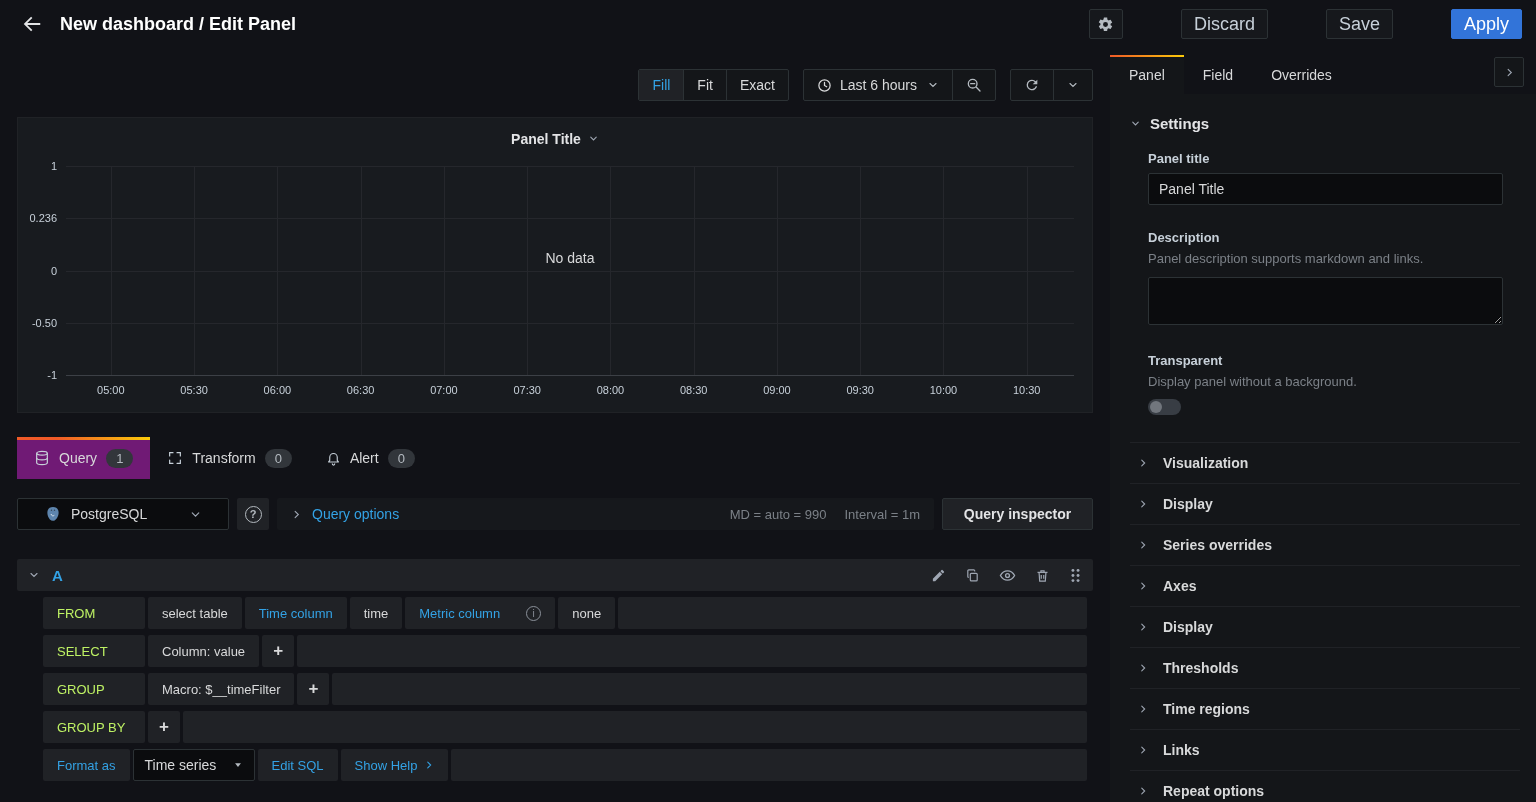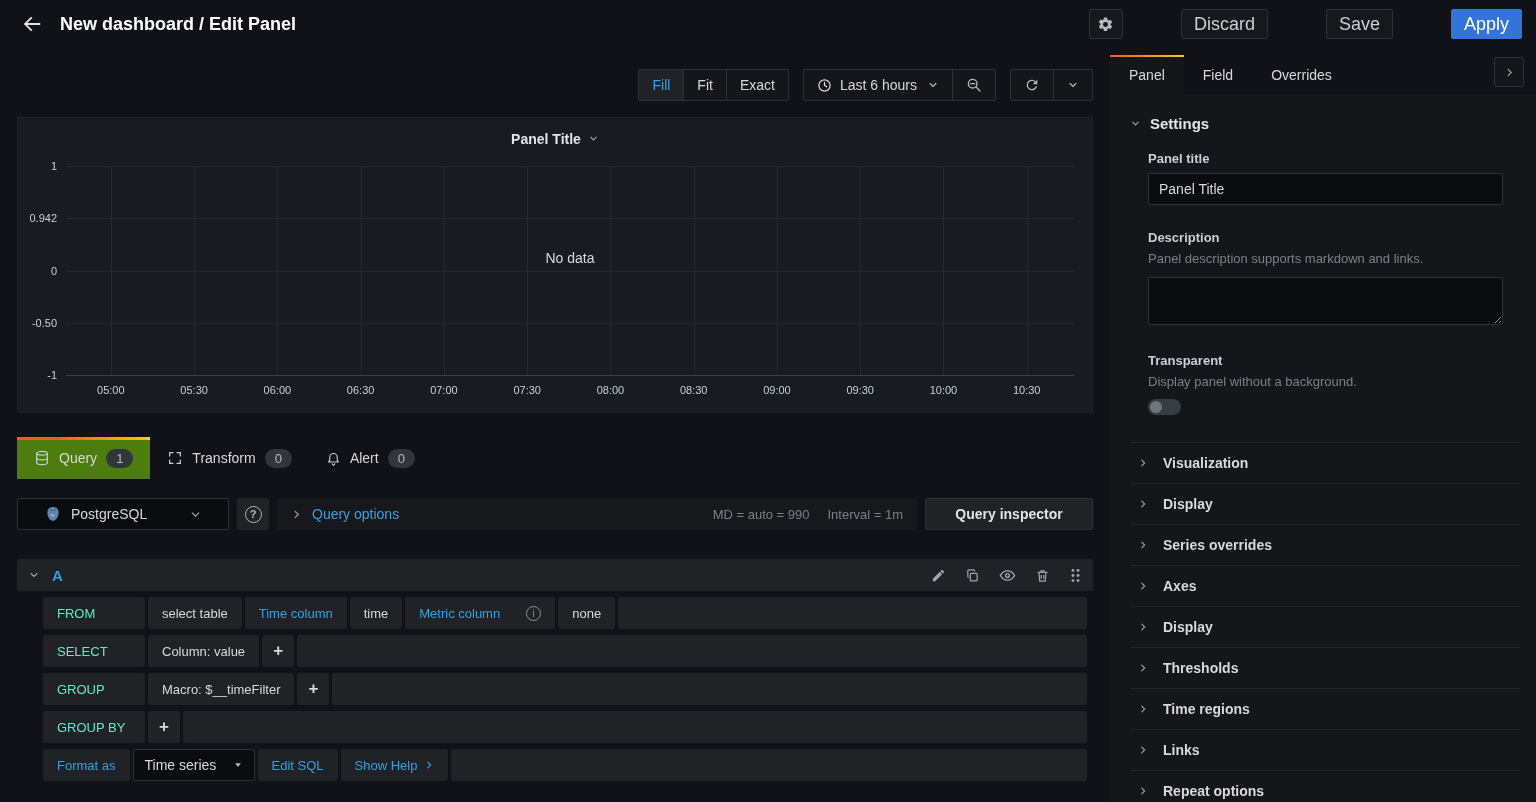--- a/index.html
+++ b/index.html
@@ -44,47 +44,47 @@
   .hgrid { position:absolute; left:0; right:0; height:1px; background:#25272c; }
   .hgrid.baseline { background:#3c4046; }
   .vgrid { position:absolute; top:0; bottom:0; width:1px; background:#25272c; }
   .ylabel { position:absolute; right:calc(100% + 9px); transform:translateY(-50%); font-size:11px; color:#c7d0d9; white-space:nowrap; }
   .xlabel { position:absolute; top:calc(100% + 9px); transform:translateX(-50%); font-size:11px; color:#c7d0d9; white-space:nowrap; }
   .no-data { position:absolute; left:50%; top:44%; transform:translate(-50%,-50%); font-size:14px; font-weight:500; color:#d8d9da; }
 
   
   .qtabs { display:flex; margin-top:24px; flex:0 0 auto; align-items:flex-end; }
   .qtab { display:flex; align-items:center; gap:9px; padding:0 17px; height:42px; cursor:pointer; position:relative; color:#d8d9da; font-weight:500; }
-  .qtab.active { background:#4d7c0f; }
+  .qtab.active { background:#701a75; }
   .qtab.active::before { content:''; position:absolute; top:0; left:0; right:0; height:3px;
     background:linear-gradient(90deg,#f05a28 30%,#fbca0a 99%); }
   .count-badge { background:#32363b; color:#b4bac0; border-radius:11px; padding:2px 10px; font-size:13px; font-weight:400; }
 
   
   .query-editor { flex:1; padding-top:19px; display:flex; flex-direction:column; min-height:0; }
   .ds-row { display:flex; gap:8px; height:32px; flex:0 0 auto; }
   .ds-select { width:212px; background:#0b0c0e; border:1px solid #2c3235; border-radius:2px; display:flex; align-items:center; gap:9px; padding:0 26px; cursor:pointer; }
   .ds-name { font-size:14px; color:#d8d9da; font-weight:500; }
   .ds-select .small-chev { margin-left:auto; }
   .icon-btn32 { width:32px; height:32px; background:#202226; border-radius:2px; display:flex; align-items:center; justify-content:center; cursor:pointer; }
   .circle-glyph { width:17px; height:17px; border:1.5px solid #b4bac0; border-radius:50%; display:flex; align-items:center; justify-content:center; font-size:11px; font-weight:700; color:#b4bac0; }
   .qo-bar { flex:1; background:#16181c; border-radius:2px; display:flex; align-items:center; gap:10px; padding:0 14px; min-width:0; }
   .qo-label { color:#33a2e5; font-size:14px; font-weight:500; cursor:pointer; }
   .qo-meta { margin-left:auto; display:flex; gap:18px; color:#7b8087; font-size:13px; }
-  .inspector-btn { width:168px; background:#202226; border:1px solid #2c3235; border-radius:2px; display:flex; align-items:center; justify-content:center; font-weight:600; font-size:14px; color:#e3e4e6; cursor:pointer; }
+  .inspector-btn { width:151px; background:#202226; border:1px solid #2c3235; border-radius:2px; display:flex; align-items:center; justify-content:center; font-weight:600; font-size:14px; color:#e3e4e6; cursor:pointer; }
 
   .query-card { margin-top:29px; }
   .qheader { height:32px; background:#202226; border-radius:2px; display:flex; align-items:center; gap:12px; padding:0 11px; }
   .qref { color:#33a2e5; font-size:15px; font-weight:600; cursor:pointer; }
   .qactions { margin-left:auto; display:flex; align-items:center; gap:19px; }
   .qactions .act { cursor:pointer; display:flex; align-items:center; }
 
   .qrow { display:flex; gap:3px; margin:6px 6px 0 26px; height:32px; }
   .seg { background:#202226; display:flex; align-items:center; padding:0 14px; font-size:13px; font-weight:500; border-radius:2px; color:#d8d9da; }
-  .seg.keyword { color:#5eead4; min-width:102px; cursor:pointer; }
+  .seg.keyword { color:#bef264; min-width:102px; cursor:pointer; }
   .seg.keyword.auto { min-width:0; }
   .seg.link { color:#33a2e5; cursor:pointer; }
   .seg.value { cursor:pointer; }
   .seg.plus { width:32px; justify-content:center; padding:0; font-size:17px; font-weight:600; cursor:pointer; }
   .seg.fill { flex:1; }
   .info-glyph { width:15px; height:15px; border:1px solid #8a9099; border-radius:50%; display:flex; align-items:center; justify-content:center; font-size:10px; color:#8a9099; margin-left:26px; font-style:normal; }
   .format-select { background:#0b0c0e; border:1px solid #2c3235; border-radius:2px; width:122px; display:flex; align-items:center; justify-content:space-between; padding:0 11px; font-size:14px; color:#d8d9da; cursor:pointer; }
 
   
   .sidebar { width:426px; flex:0 0 auto; display:flex; flex-direction:column; position:relative; background:#111217; }
@@ -198,21 +198,21 @@
             <svg width="11" height="11" viewBox="0 0 24 24">
                 <path d="M6 9l6 6 6-6" fill="none" stroke="#9fa7b3" stroke-width="2.4" stroke-linecap="round"></path>
               </svg>
           </span>
         </div>
         <div class="chart" id="plot">
           <div class="no-data">No data</div>
         <div class="hgrid" style="top: 0%;"></div>
             <span class="ylabel" style="top: 0%;">1</span>
             <div class="hgrid" style="top: 25%;"></div>
-            <span class="ylabel" style="top: 25%;">0.942</span>
+            <span class="ylabel" style="top: 25%;">0.236</span>
             <div class="hgrid" style="top: 50%;"></div>
             <span class="ylabel" style="top: 50%;">0</span>
             <div class="hgrid" style="top: 75%;"></div>
             <span class="ylabel" style="top: 75%;">-0.50</span>
             <div class="hgrid baseline" style="top: 100%;"></div>
             <span class="ylabel" style="top: 100%;">-1</span>
             <div class="vgrid" style="left: 4.45%;"></div>
             <span class="xlabel" style="left: 4.45%;">05:00</span>
             <div class="vgrid" style="left: 12.71%;"></div>
             <span class="xlabel" style="left: 12.71%;">05:30</span>

